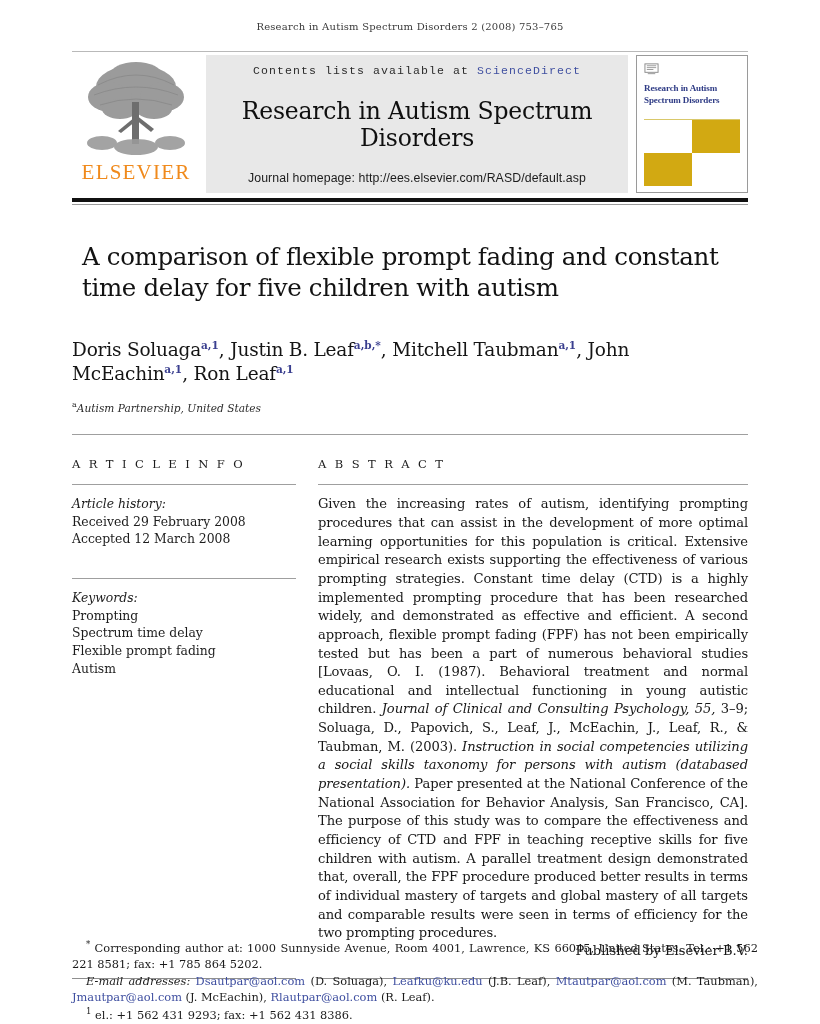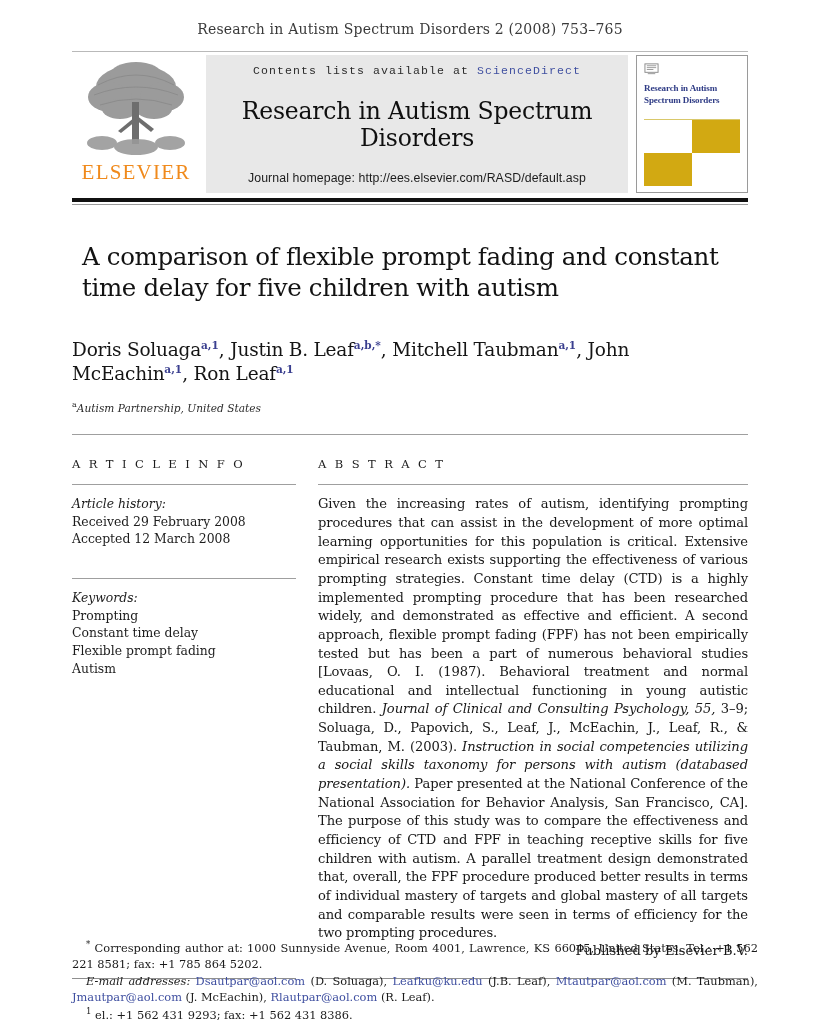--- a/index.html
+++ b/index.html
@@ -19,21 +19,21 @@
     width: 820px;
     height: 1024px;
     position: relative;
     background: #fff;
   }
 
   
   .running-head {
     text-align: center;
     font-family: "DejaVu Serif", serif;
-    font-size: 14px;
+    font-size: 10px;
     color: #3a3a3a;
     letter-spacing: .2px;
     padding-top: 21px;
   }
 
   
   .banner-rule-top {
     position: absolute;
     left: 72px; right: 72px;
     top: 51px;
@@ -411,21 +411,21 @@
       <div class="col-left">
         <div class="col-head">A R T I C L E  I N F O</div>
         <div class="rule-col"></div>
         <div class="info-label">Article history:</div>
         <div class="info-line">Received 29 February 2008</div>
         <div class="info-line">Accepted 12 March 2008</div>
         <div class="rule-col-2"></div>
         <div class="kw-block">
           <div class="info-label">Keywords:</div>
           <div class="info-line">Prompting</div>
-          <div class="info-line">Constant time delay</div>
+          <div class="info-line">Spectrum time delay</div>
           <div class="info-line">Flexible prompt fading</div>
           <div class="info-line">Autism</div>
         </div>
       </div>
 
       <div class="col-right">
         <div class="col-head">A B S T R A C T</div>
         <div class="rule-col"></div>
         <div class="abstract-body"><span>Given the increasing rates of autism, identifying prompting procedures that can assist in the development of more optimal learning opportunities for this population is critical. Extensive empirical research exists supporting the effectiveness of various prompting strategies. Constant time delay (CTD) is a highly implemented prompting procedure that has been researched widely, and demonstrated as effective and efficient. A second approach, flexible prompt fading (FPF) has not been empirically tested but has been a part of numerous behavioral studies [Lovaas, O. I. (1987). Behavioral treatment and normal educational and intellectual functioning in young autistic children. </span><i>Journal of Clinical and Consulting Psychology, 55,</i><span> 3–9; Soluaga, D., Papovich, S., Leaf, J., McEachin, J., Leaf, R., &amp; Taubman, M. (2003). </span><i>Instruction in social competencies utilizing a social skills taxonomy for persons with autism (databased presentation).</i><span> Paper presented at the National Conference of the National Association for Behavior Analysis, San Francisco, CA]. The purpose of this study was to compare the effectiveness and efficiency of CTD and FPF in teaching receptive skills for five children with autism. A parallel treatment design demonstrated that, overall, the FPF procedure produced better results in terms of individual mastery of targets and global mastery of all targets and comparable results were seen in terms of efficiency for the two prompting procedures.</span></div>
         <div class="pub-line">Published by Elsevier B.V.</div>

